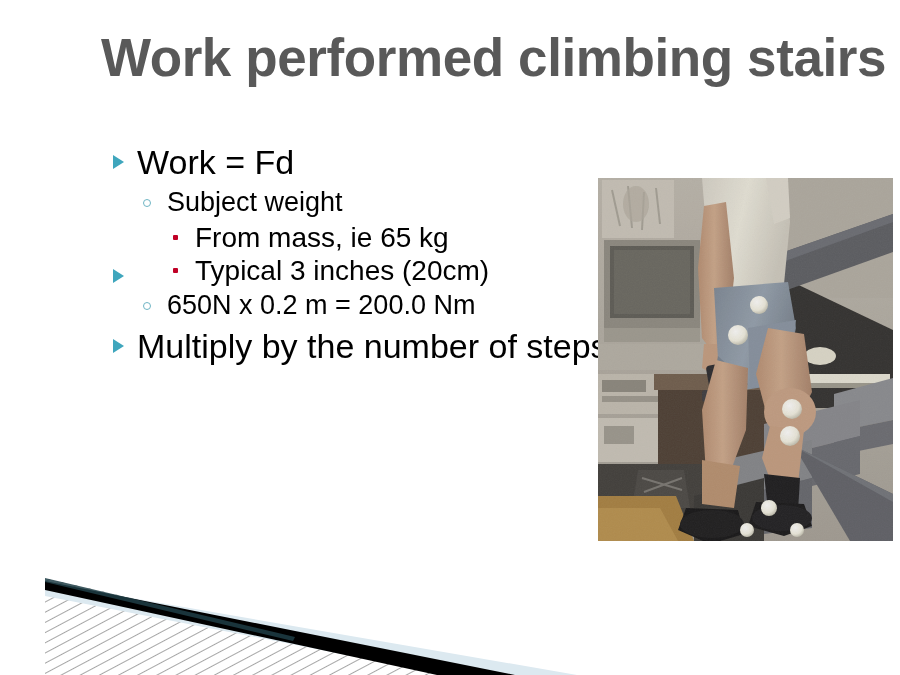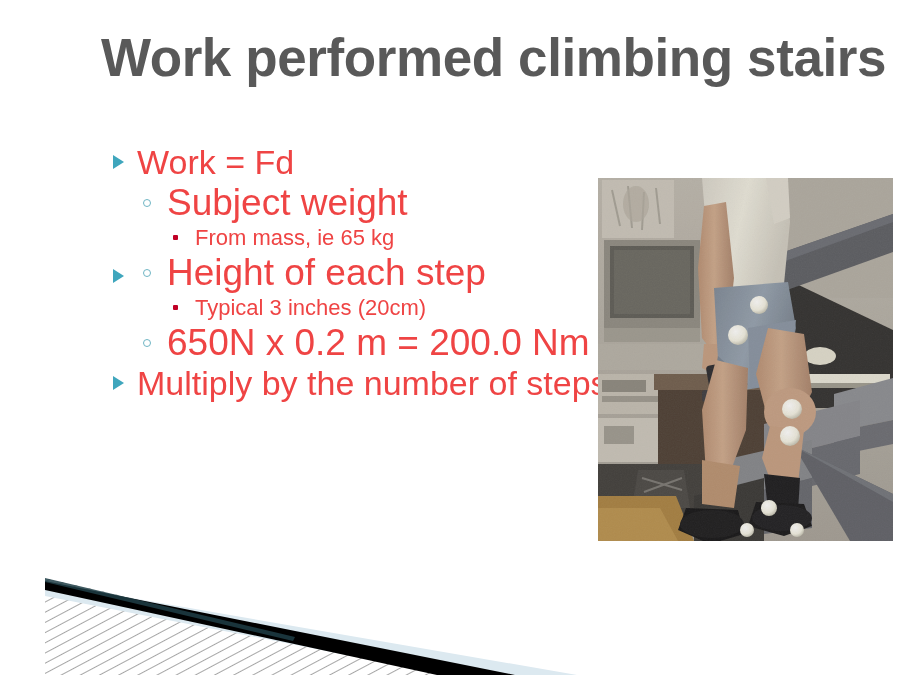--- a/index.html
+++ b/index.html
@@ -44,21 +44,21 @@
     top: 140px;
     width: 700px;
     margin: 0;
     padding: 0;
     list-style: none;
   }
 
   .bullet-row {
     position: relative;
     display: block;
-    color: #ef4444;
+    color: #000000;
     white-space: nowrap;
   }
 
   .bullet-marker {
     position: absolute;
     left: 0;
     top: 0;
     display: inline-block;
   }
 
@@ -79,37 +79,37 @@
     top: 15px;
     left: 8px;
     border-left: 11px solid #3FA6BD;
     border-top: 7px solid transparent;
     border-bottom: 7px solid transparent;
   }
 
   
   .lvl2 {
     padding-left: 62px;
-    font-size: 37px;
+    font-size: 27px;
     line-height: 37px;
   }
   .lvl2 .bullet-marker {
     width: 6px;
     height: 6px;
     top: 15px;
     left: 38px;
     border: 1.5px solid #6FB5C4;
     border-radius: 50%;
     background: transparent;
   }
 
   
   .lvl3 {
     padding-left: 90px;
-    font-size: 22px;
+    font-size: 28px;
     line-height: 33px;
   }
   .lvl3 .bullet-marker {
     width: 5px;
     height: 5px;
     top: 14px;
     left: 68px;
     background: #C00026;
     border-radius: 1px;
   }
@@ -159,24 +159,20 @@
 
     <li class="bullet-row lvl3">
       <span class="bullet-marker"></span>
       <span class="bullet-text">From mass, ie 65 kg</span>
     </li>
 
     <li class="bullet-row lvl1">
       <span class="bullet-marker"></span>
     </li>
 
-    <li class="bullet-row lvl2">
-      <span class="bullet-marker"></span>
-      <span class="bullet-text">Height of each step</span>
-    </li>
 
     <li class="bullet-row lvl3">
       <span class="bullet-marker"></span>
       <span class="bullet-text">Typical 3 inches (20cm)</span>
     </li>
 
 
     <li class="bullet-row lvl2">
       <span class="bullet-marker"></span>
       <span class="bullet-text">650N x 0.2 m = 200.0 Nm</span>

